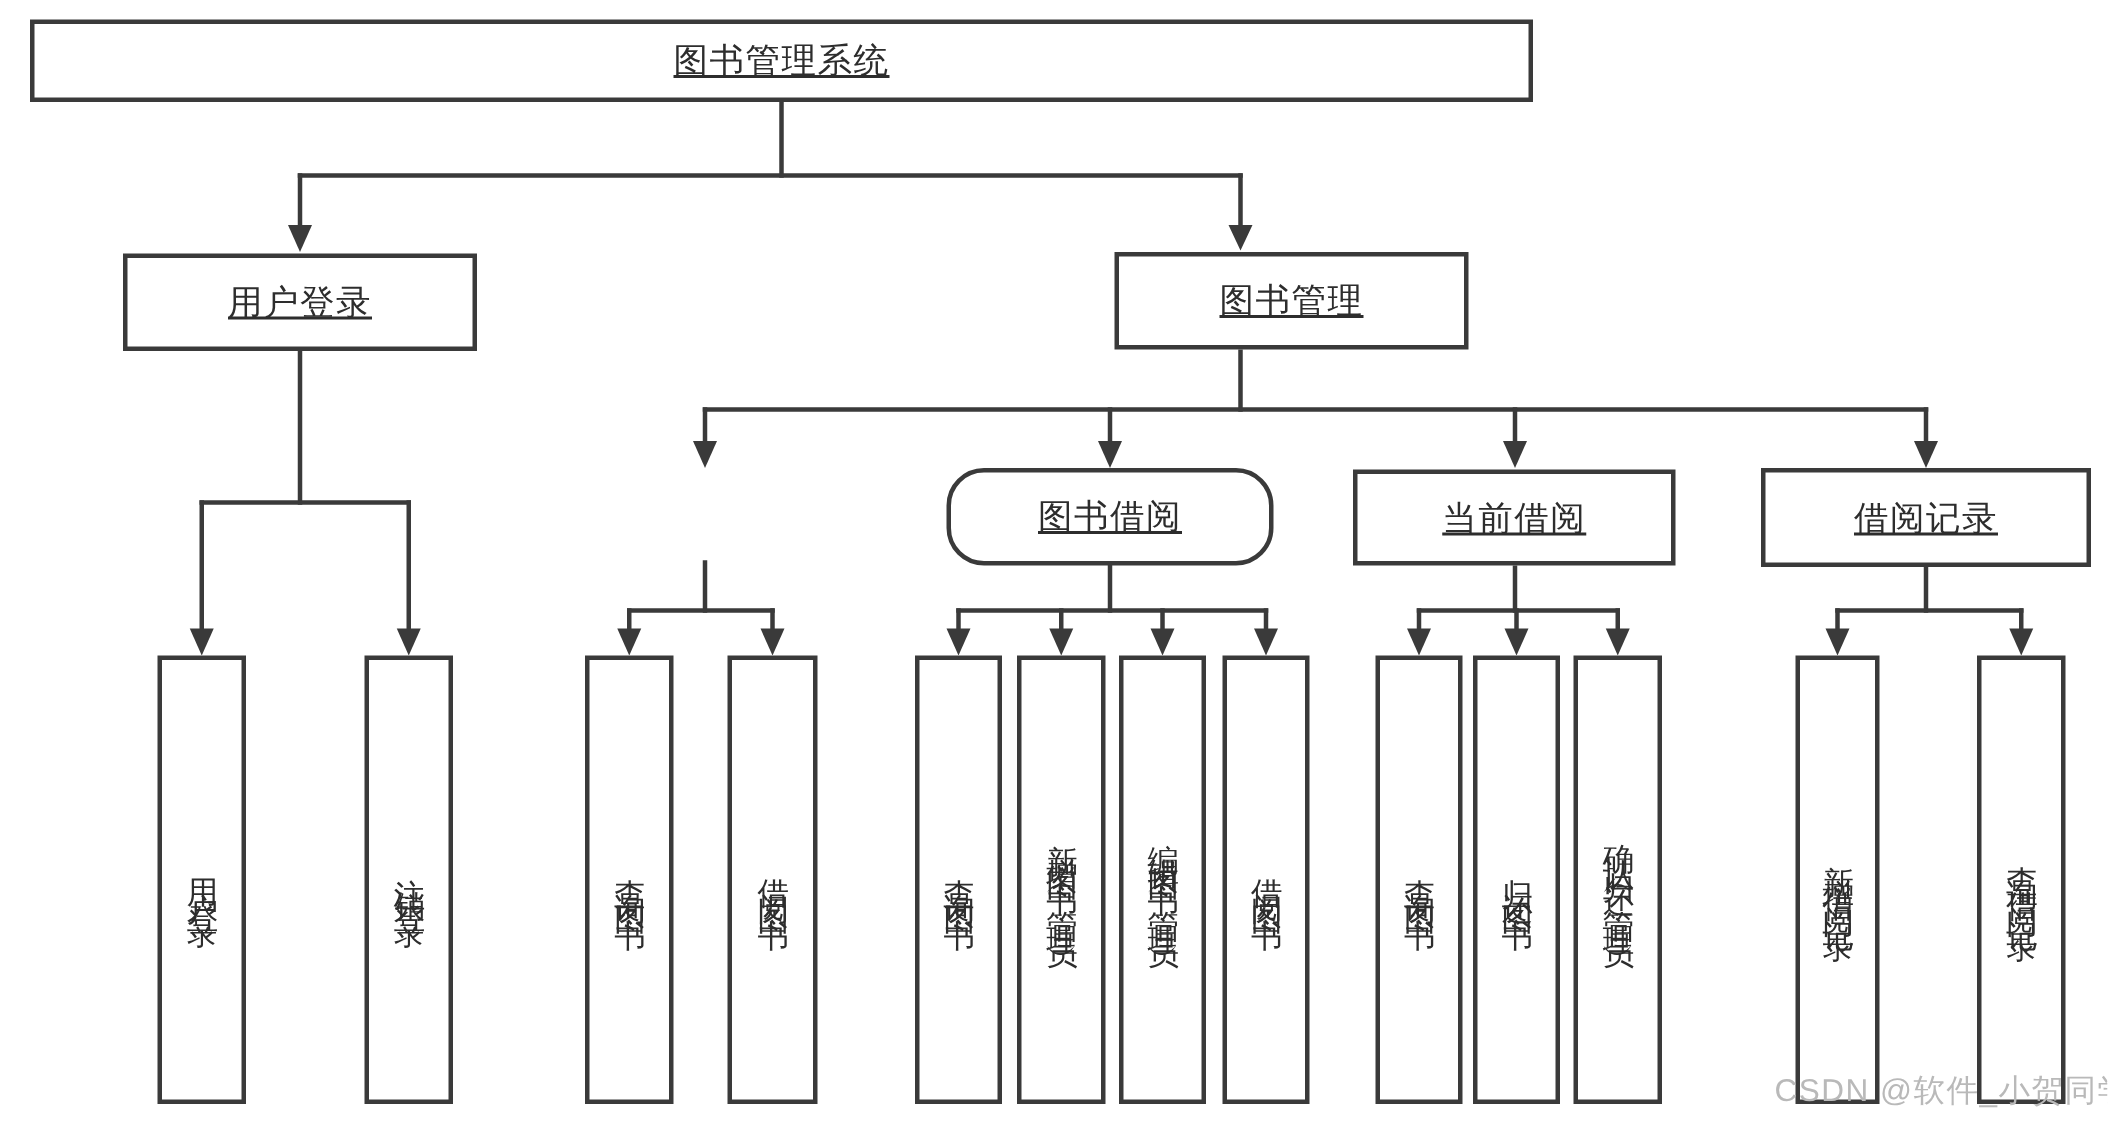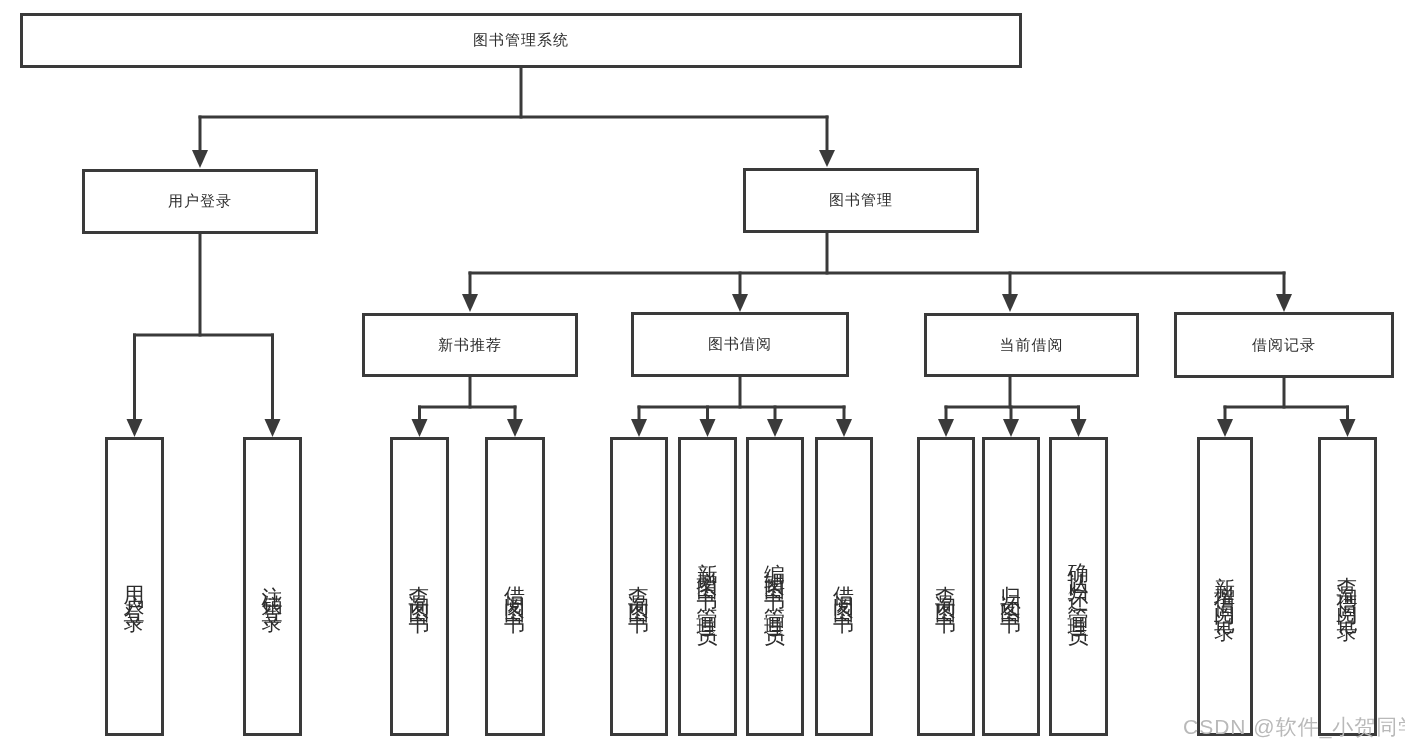--- a/index.html
+++ b/index.html
@@ -26,23 +26,24 @@
     background: #ffffff;
     border: 3px solid #3a3a3a;
     display: flex;
     align-items: center;
     justify-content: center;
     color: #2d2d2d;
     z-index: 2;
   }
 
   .hbox {
-    font-size: 15px;
+    font-size: 23px;
     letter-spacing: 1px;
     white-space: nowrap;
+    text-decoration: underline;
   }
 
   .vbox span {
     writing-mode: vertical-rl;
     text-orientation: mixed;
     font-size: 21px;
     line-height: 1;
     letter-spacing: 9px;
     white-space: nowrap;
   }
@@ -130,23 +131,22 @@
       <polygon points="1217,419 1233,419 1225,437"></polygon>
       <polygon points="1339.5,419 1355.5,419 1347.5,437"></polygon>
     </g>
   </svg>
 
   <div class="box hbox" style="left:20px; top:13px; width:1002px; height:55px;">图书管理系统</div>
 
   <div class="box hbox" style="left:82px; top:169px; width:236px; height:65px;">用户登录</div>
   <div class="box hbox" style="left:743px; top:168px; width:236px; height:65px;">图书管理</div>
 
-  <div class="box hbox" style="left:362px; top:313px; width:216px; height:64px;">新书推荐</div>
-  <div class="box hbox" style="left:631px; top:312px; width:218px; height:65px;">图书借阅</div>
-  <div class="box hbox" style="left:902px; top:313px; width:215px; height:64px;margin-left:22px;">当前借阅</div>
+  <div class="box hbox" style="left:631px; top:312px; width:218px; height:65px;border-radius:25px;">图书借阅</div>
+  <div class="box hbox" style="left:902px; top:313px; width:215px; height:64px;">当前借阅</div>
   <div class="box hbox" style="left:1174px; top:312px; width:220px; height:66px;">借阅记录</div>
 
   <div class="box vbox" style="left:105px; top:437px; width:59px; height:299px;">
     <span>用户登录</span>
   </div>
   <div class="box vbox" style="left:243px; top:437px; width:59px; height:299px;">
     <span>注销登录</span>
   </div>
 
   <div class="box vbox" style="left:390px; top:437px; width:59px; height:299px;">

